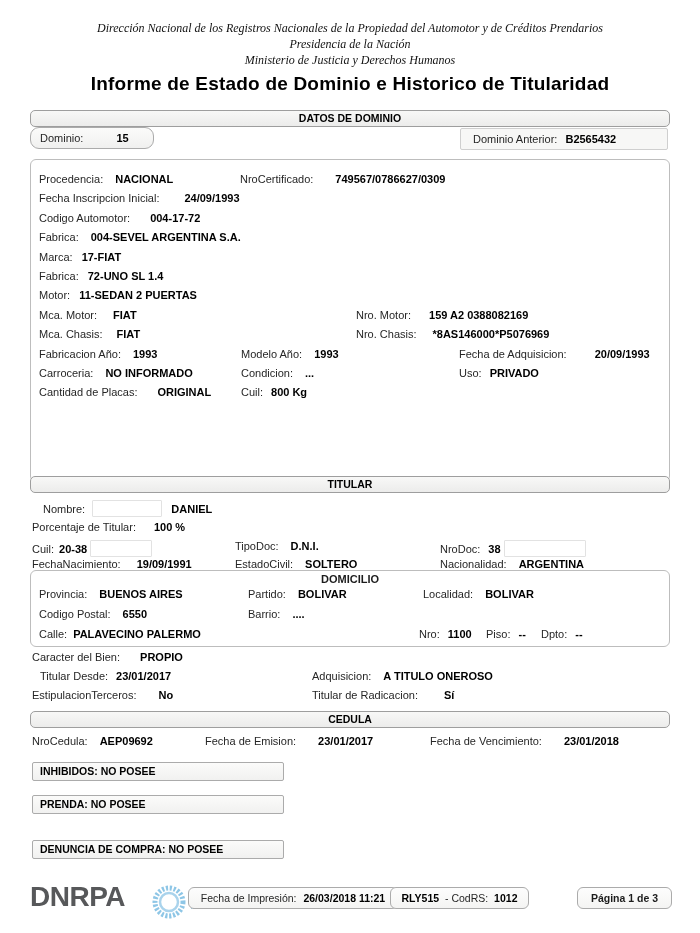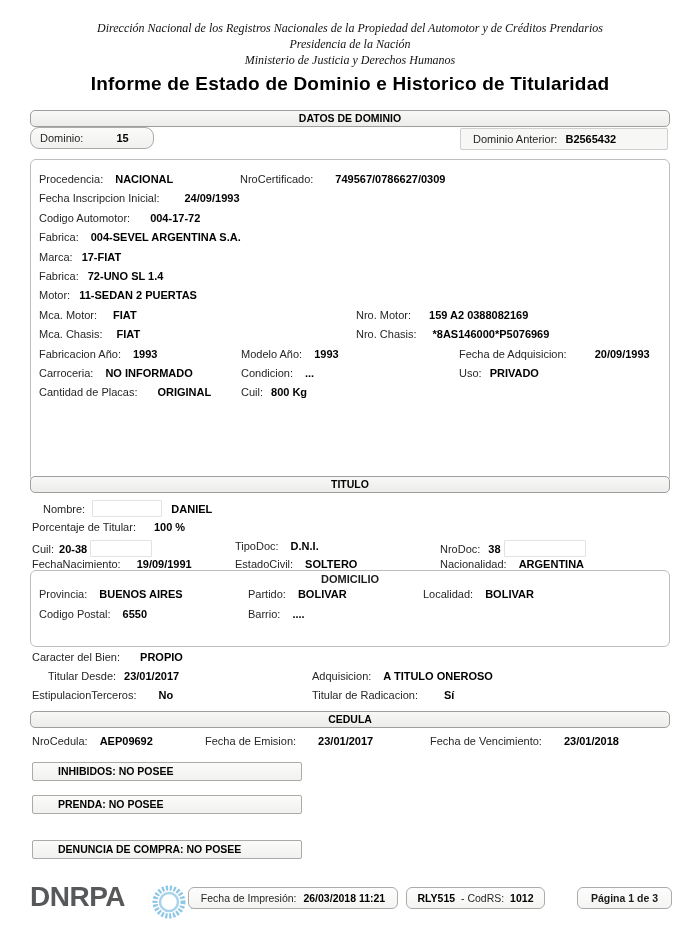--- a/index.html
+++ b/index.html
@@ -42,21 +42,21 @@
   }
   .redact {
     display:inline-block; vertical-align:-4px; height:15px;
     background:#fff; border:1px solid #e2e2e2; border-radius:1px;
   }
 
   .status-box {
     position:absolute; left:32px; width:243px; height:17px;
     border:1px solid #ababab; border-radius:2px;
     background:linear-gradient(#fbfbfa, #f1f1f0);
-    font-size:10.5px; font-weight:bold; line-height:17px; padding-left:25px; color:#000;
+    font-size:10.5px; font-weight:bold; line-height:17px; padding-left:7px; color:#000;
   }
 
   
   .logo-word { position:absolute; left:30px; top:881px; font-size:28px; font-weight:bold; color:#57585a; letter-spacing:-0.5px; }
   .logo-icon { position:absolute; left:151px; top:884px; width:36px; height:36px; }
   .logo-tag { position:absolute; left:191px; top:892px; font-size:5.5px; line-height:6px; color:#74b3d8; font-weight:bold; letter-spacing:0.3px; }
   .foot-box {
     position:absolute; top:887px; height:20px; border:1px solid #ababab; border-radius:6px;
     background:linear-gradient(#fdfdfd, #f4f4f3); font-size:10.5px; line-height:20px; text-align:center;
   }
@@ -124,21 +124,21 @@
       <span class="field" style="left:8px"><span class="lbl">Carroceria:</span><span class="val">NO INFORMADO</span></span>
       <span class="field" style="left:210px"><span class="lbl">Condicion:</span><span class="val">...</span></span>
       <span class="field" style="left:428px"><span class="lbl">Uso:</span><span class="val" style="margin-left:8px">PRIVADO</span></span>
     </div>
     <div class="row">
       <span class="field" style="left:8px"><span class="lbl">Cantidad de Placas:</span><span class="val" style="margin-left:20px">ORIGINAL</span></span>
       <span class="field" style="left:210px"><span class="lbl">Cuil:</span><span class="val" style="margin-left:8px">800 Kg</span></span>
     </div>
   </div>
 
-  <div class="section-bar" style="top:476px">TITULO</div>
+  <div class="section-bar" style="top:476px">TITULAR</div>
 
   <div style="position:absolute; top:497px; left:30px; width:638px;">
     <div class="row" style="height:21px">
       <span class="field" style="left:13px"><span class="lbl">Nombre:</span>
         <span class="redact" style="width:68px; margin-left:4px"></span>
         <span class="val" style="margin-left:6px">DANIEL</span></span>
     </div>
     <div class="row" style="height:19px">
       <span class="field" style="left:2px"><span class="lbl">Porcentaje de Titular:</span><span class="val" style="margin-left:18px">100 %</span></span>
     </div>
@@ -160,28 +160,34 @@
     <div style="text-align:center; font-size:11px; font-weight:bold; padding-top:2px;">DOMICILIO</div>
     <div class="row" style="height:20px">
       <span class="field" style="left:8px"><span class="lbl">Provincia:</span><span class="val">BUENOS AIRES</span></span>
       <span class="field" style="left:217px"><span class="lbl">Partido:</span><span class="val">BOLIVAR</span></span>
       <span class="field" style="left:392px"><span class="lbl">Localidad:</span><span class="val">BOLIVAR</span></span>
     </div>
     <div class="row" style="height:20px">
       <span class="field" style="left:8px"><span class="lbl">Codigo Postal:</span><span class="val">6550</span></span>
       <span class="field" style="left:217px"><span class="lbl">Barrio:</span><span class="val">....</span></span>
     </div>
+    <div class="row" style="height:20px">
+      <span class="field" style="left:8px"><span class="lbl">Calle:</span><span class="val" style="margin-left:6px">PALAVECINO  PALERMO</span></span>
+      <span class="field" style="left:388px"><span class="lbl">Nro:</span><span class="val" style="margin-left:8px">1100</span></span>
+      <span class="field" style="left:455px"><span class="lbl">Piso:</span><span class="val" style="margin-left:8px">--</span></span>
+      <span class="field" style="left:510px"><span class="lbl">Dpto:</span><span class="val" style="margin-left:8px">--</span></span>
+    </div>
   </div>
 
   <div style="position:absolute; top:648px; left:30px; width:638px;">
     <div class="row" style="height:19px">
       <span class="field" style="left:2px"><span class="lbl">Caracter del Bien:</span><span class="val" style="margin-left:20px">PROPIO</span></span>
     </div>
     <div class="row" style="height:19px">
-      <span class="field" style="left:18px"><span class="lbl">Titular Desde:</span><span class="val" style="margin-left:8px">23/01/2017</span></span>
+      <span class="field" style="left:10px"><span class="lbl">Titular Desde:</span><span class="val" style="margin-left:8px">23/01/2017</span></span>
       <span class="field" style="left:282px"><span class="lbl">Adquisicion:</span><span class="val">A TITULO ONEROSO</span></span>
     </div>
     <div class="row" style="height:19px">
       <span class="field" style="left:2px"><span class="lbl">EstipulacionTerceros:</span><span class="val" style="margin-left:22px">No</span></span>
       <span class="field" style="left:282px"><span class="lbl">Titular de Radicacion:</span><span class="val" style="margin-left:26px">Sí</span></span>
     </div>
   </div>
 
   <div class="section-bar" style="top:711px">CEDULA</div>
   <div style="position:absolute; top:732px; left:30px; width:638px;">
@@ -207,20 +213,20 @@
   <div class="logo-tag">
     <div>ARGENTINA</div>
     <div>200 AÑOS DE</div>
     <div>INDEPENDENCIA</div>
   </div>
 
   <div class="foot-box" style="left:188px; width:208px;">
     <span class="lbl">Fecha de Impresión:</span>
     <span class="val" style="margin-left:4px">26/03/2018 11:21</span>
   </div>
-  <div class="foot-box" style="left:406px; width:137px;border-radius:6px;">
+  <div class="foot-box" style="left:390px; width:137px;border-radius:6px;">
     <span class="val" style="margin-left:0">RLY515</span>
     <span class="lbl" style="margin-left:3px">- CodRS:</span>
     <span class="val" style="margin-left:3px">1012</span>
   </div>
   <div class="foot-box" style="left:577px; width:93px; font-weight:bold;">Página 1 de 3</div>
 
 </div>
 
 </body></html>

